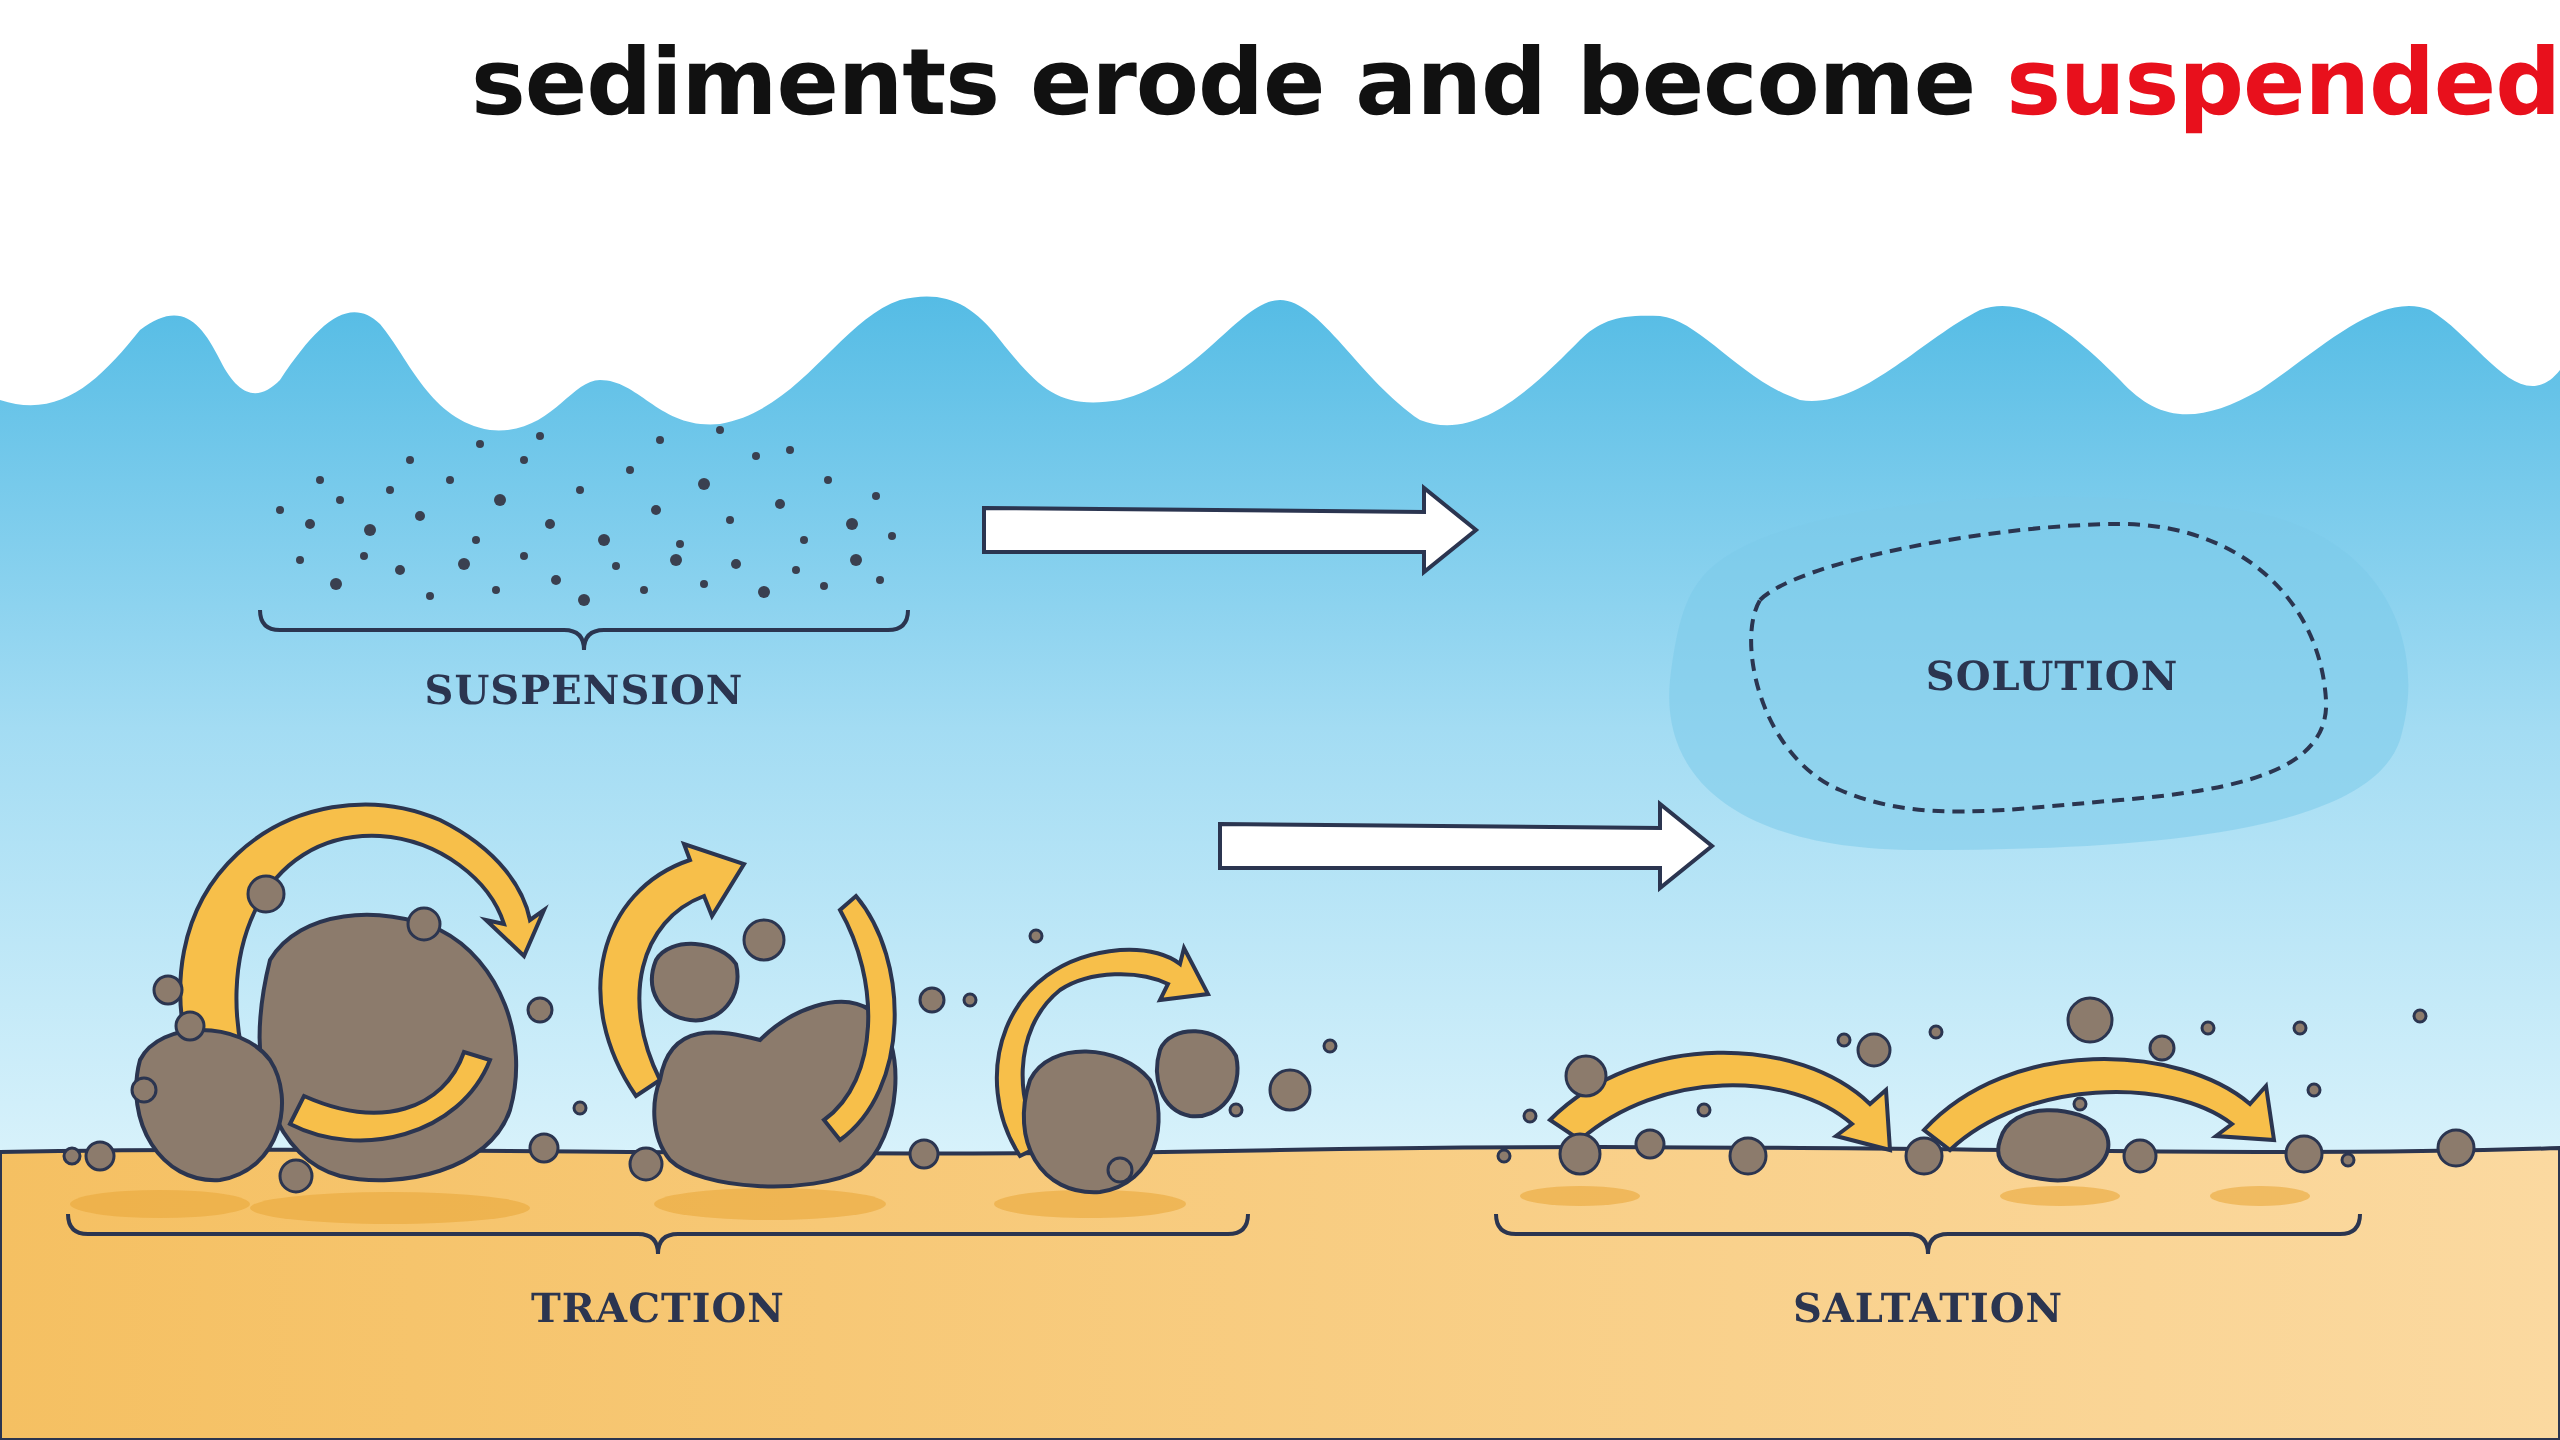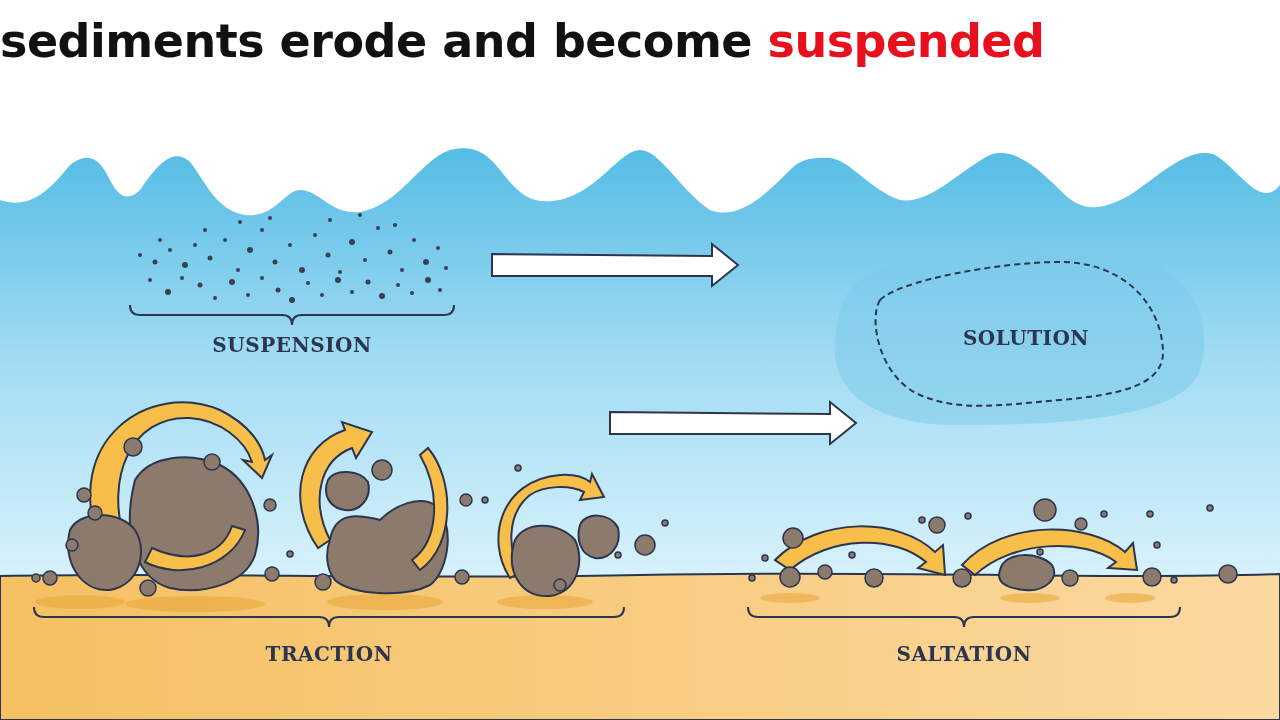--- a/index.html
+++ b/index.html
@@ -1,17 +1,17 @@
 <!DOCTYPE html>
 <html><head>
 <meta charset="utf-8">
 <style>
   html, body { margin:0; padding:0; }
   body { width:1280px; height:720px; overflow:hidden; background:#ffffff; position:relative; font-family:"DejaVu Sans", sans-serif; }
-  .title { position:absolute; left:0; top:14px; width:1280px; text-align:left; font-family:"DejaVu Sans", sans-serif; font-weight:bold; font-size:46px; letter-spacing:-0.5px; color:#111111; }
+  .title { position:absolute; left:0; top:14px; width:1280px; text-align:right; font-family:"DejaVu Sans", sans-serif; font-weight:bold; font-size:46px; letter-spacing:-0.5px; color:#111111; }
   .title .hl { color:#e8101c; }
   svg.scene { position:absolute; left:0; top:0; }
   .lbl { font-family:"DejaVu Serif", serif; font-weight:bold; font-size:20px; fill:#2b3550; letter-spacing:0.5px; }
 </style>
 </head>
 <body>
 
 <div class="title"><span>sediments erode and become </span><span class="hl">suspended</span></div>
 
 <svg class="scene" width="1280" height="720" viewBox="0 0 1280 720">

